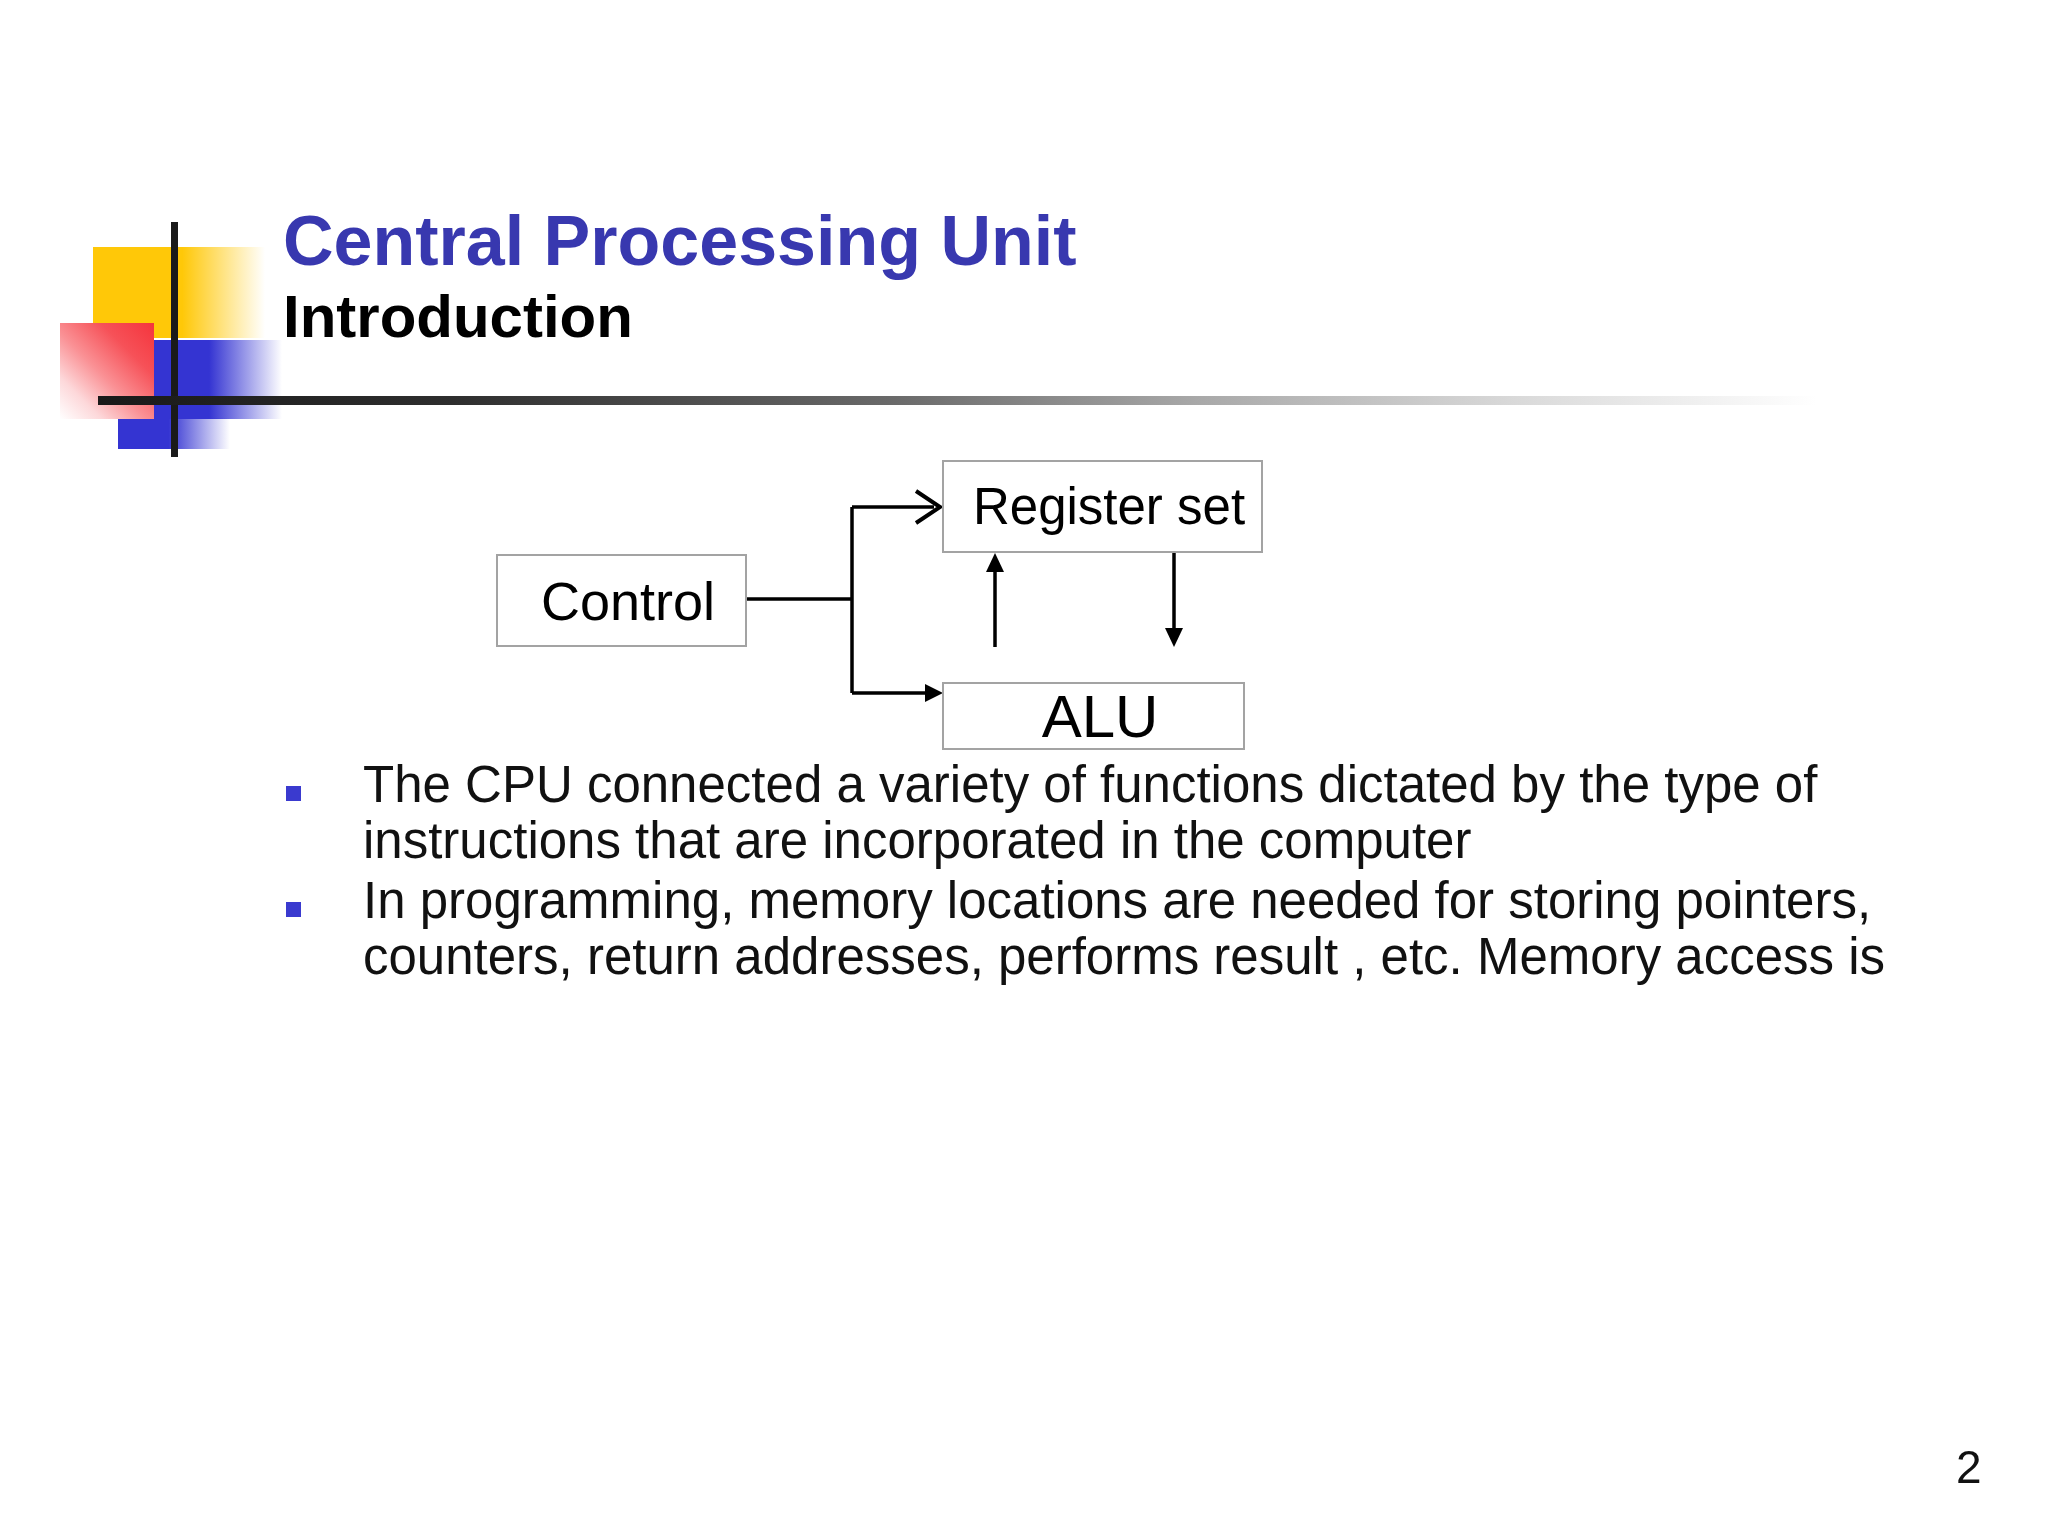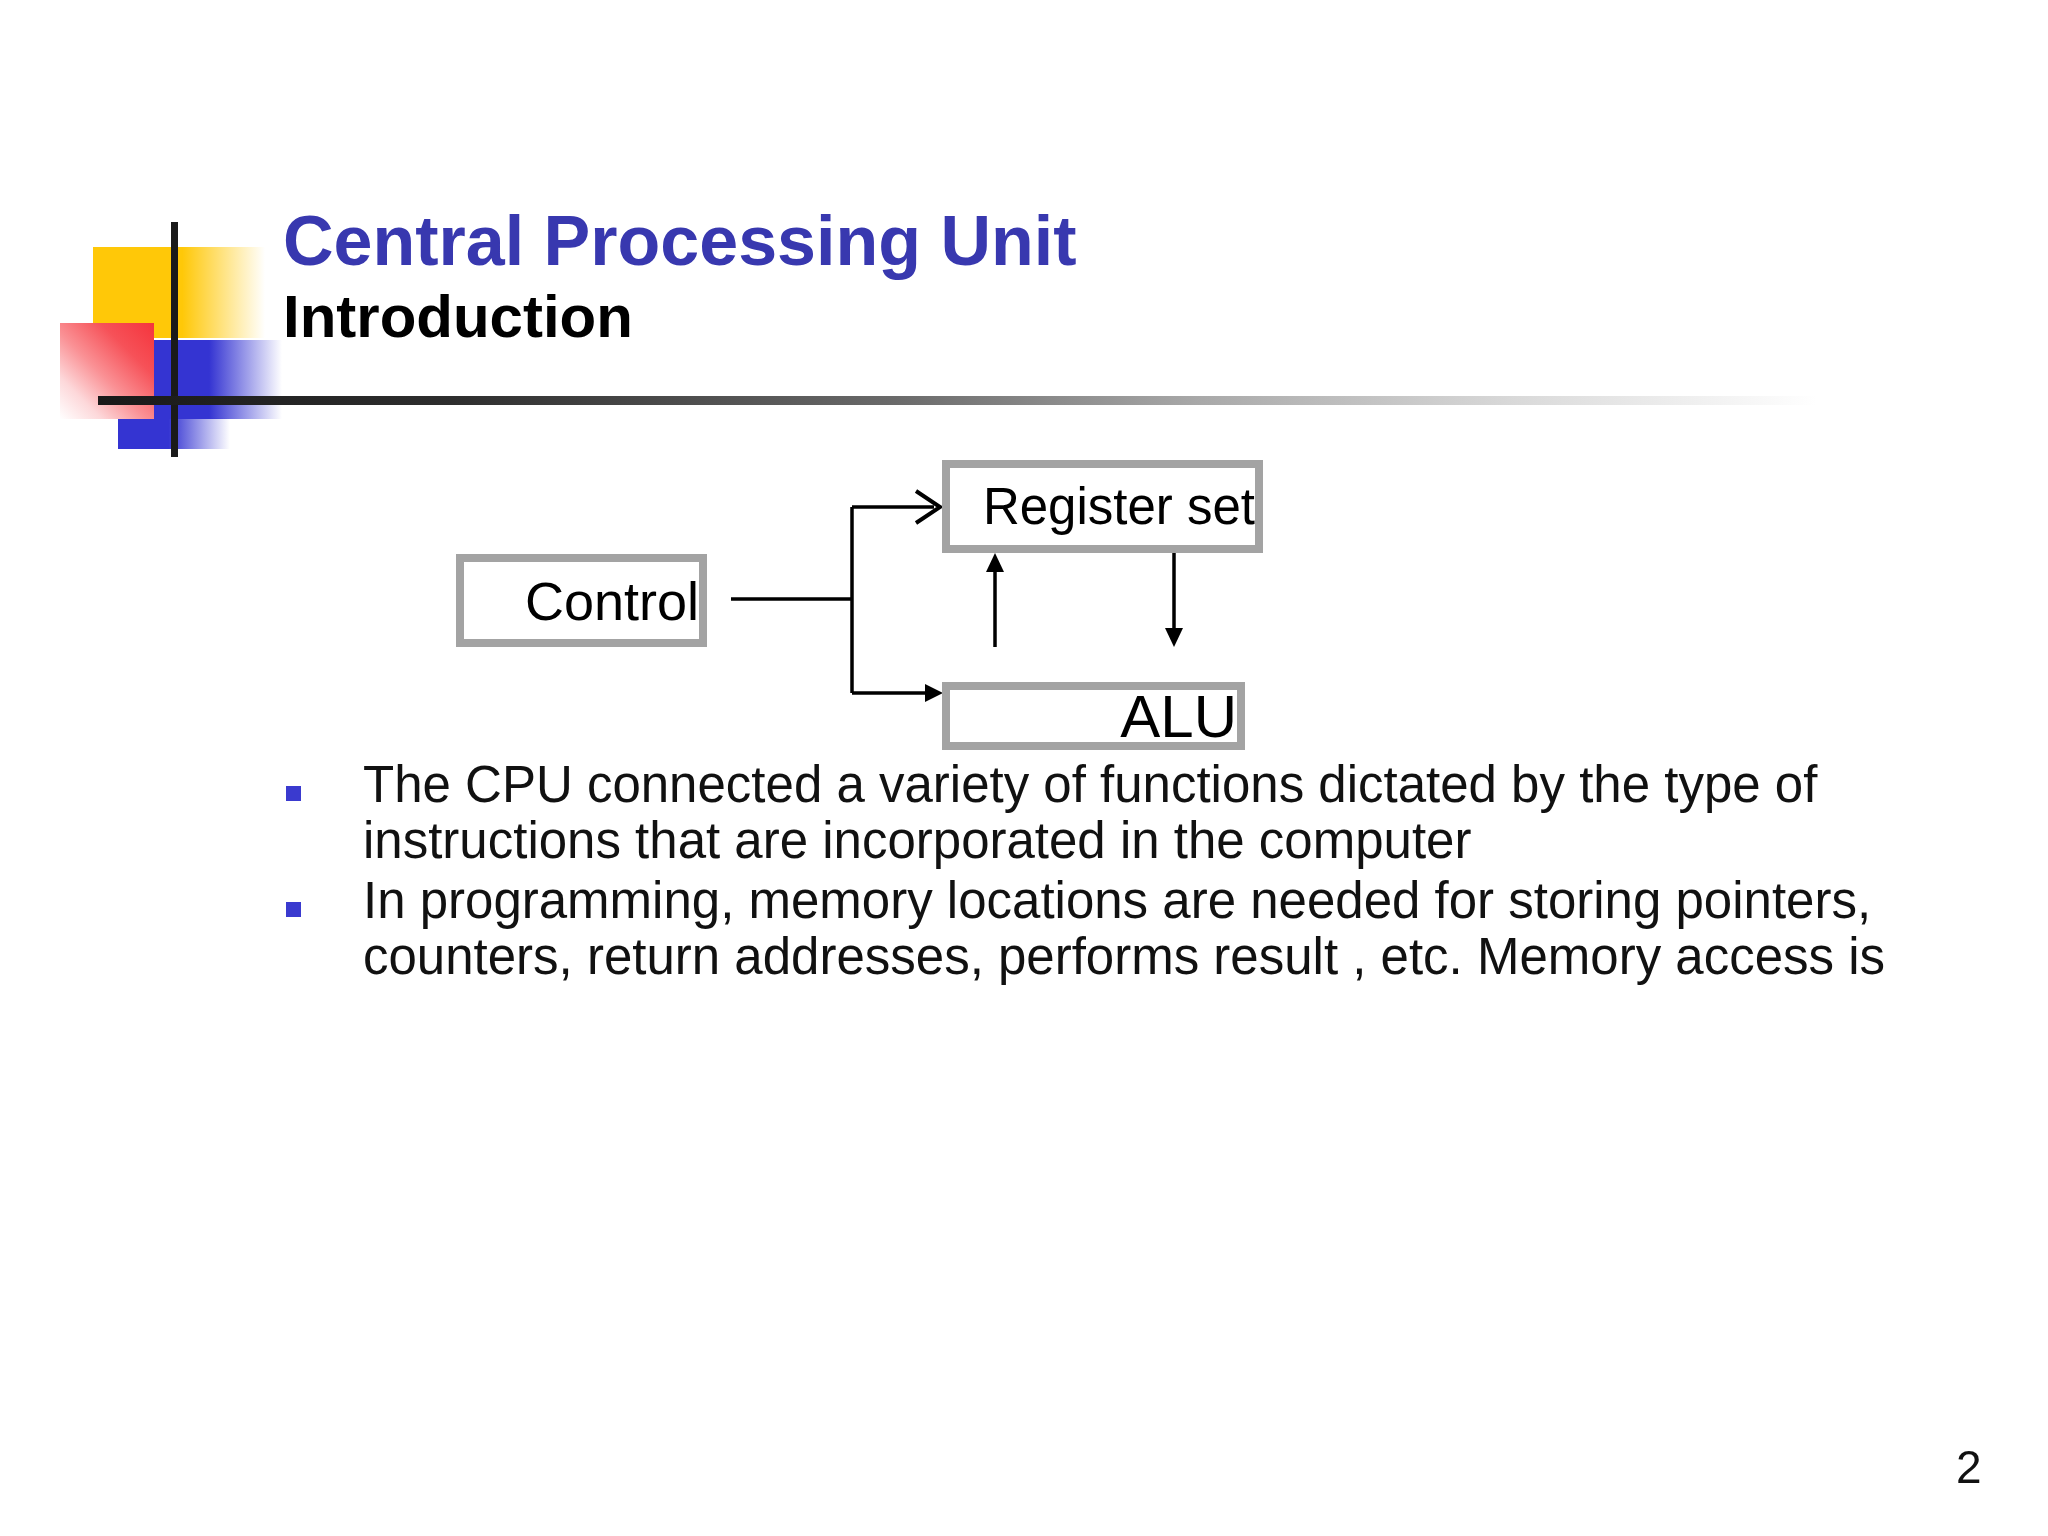--- a/index.html
+++ b/index.html
@@ -18,24 +18,24 @@
     background:linear-gradient(225deg,#F5343C 0%,#F65158 28%,#FA9296 55%,#FDD8DA 78%,#ffffff 100%);}
   .logo-vline{position:absolute;left:171px;top:222px;width:7px;height:235px;background:#1a1a1a;}
   .header-rule{position:absolute;left:98px;top:396px;width:1772px;height:9px;
     background:linear-gradient(to right,#191919 0%,#2e2e2e 20%,#6a6a6a 45%,#a8a8a8 62%,#d9d9d9 80%,rgba(255,255,255,0) 97%);}
   
   .title-1{position:absolute;left:283px;top:206px;font-size:70px;line-height:1;
     font-weight:bold;color:#3838AF;white-space:nowrap;}
   .title-2{position:absolute;left:283px;top:287px;font-size:60px;line-height:1;
     font-weight:bold;color:#000000;white-space:nowrap;}
   
-  .dbox{position:absolute;box-sizing:border-box;border:8px solid #a3a3a3;background:#fff;
-    display:flex;align-items:center;justify-content:flex-end;color:#000;padding-left:13px;}
+  .dbox{position:absolute;box-sizing:border-box;border:2px solid #a3a3a3;background:#fff;
+    display:flex;align-items:center;justify-content:center;color:#000;padding-left:13px;}
   .dbox-register{left:942px;top:460px;width:321px;height:93px;font-size:51px;}
-  .dbox-control{left:456px;top:554px;width:251px;height:93px;font-size:54px;}
+  .dbox-control{left:496px;top:554px;width:251px;height:93px;font-size:54px;}
   .dbox-alu{left:942px;top:682px;width:303px;height:68px;font-size:60px;}
   .connector-layer{position:absolute;left:0;top:0;width:2048px;height:1536px;pointer-events:none;}
   
   .bullets{position:absolute;left:363px;top:757px;width:1610px;color:#111;}
   .bullet-para{position:relative;margin:0 0 4px 0;font-size:51px;line-height:56px;}
   .bullet-para .line{white-space:nowrap;}
   .bullet-marker{position:absolute;left:-77px;top:29px;width:15px;height:15px;background:#3A3ACF;}
   
   .page-number{position:absolute;left:1956px;top:1444px;font-size:46px;line-height:1;color:#111;}
 </style>

